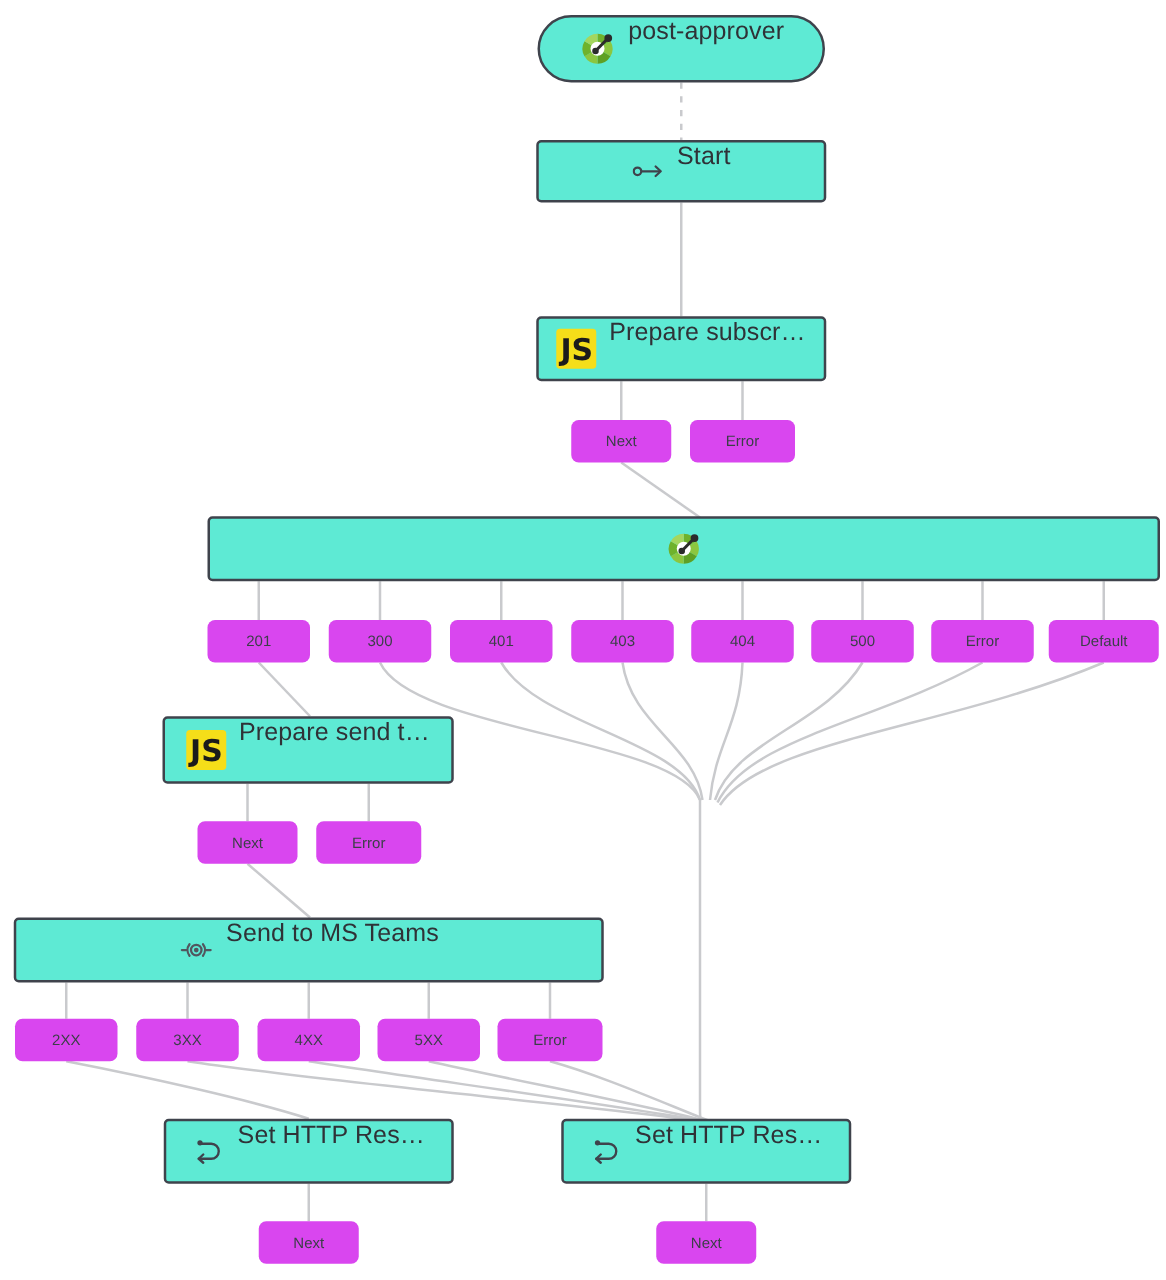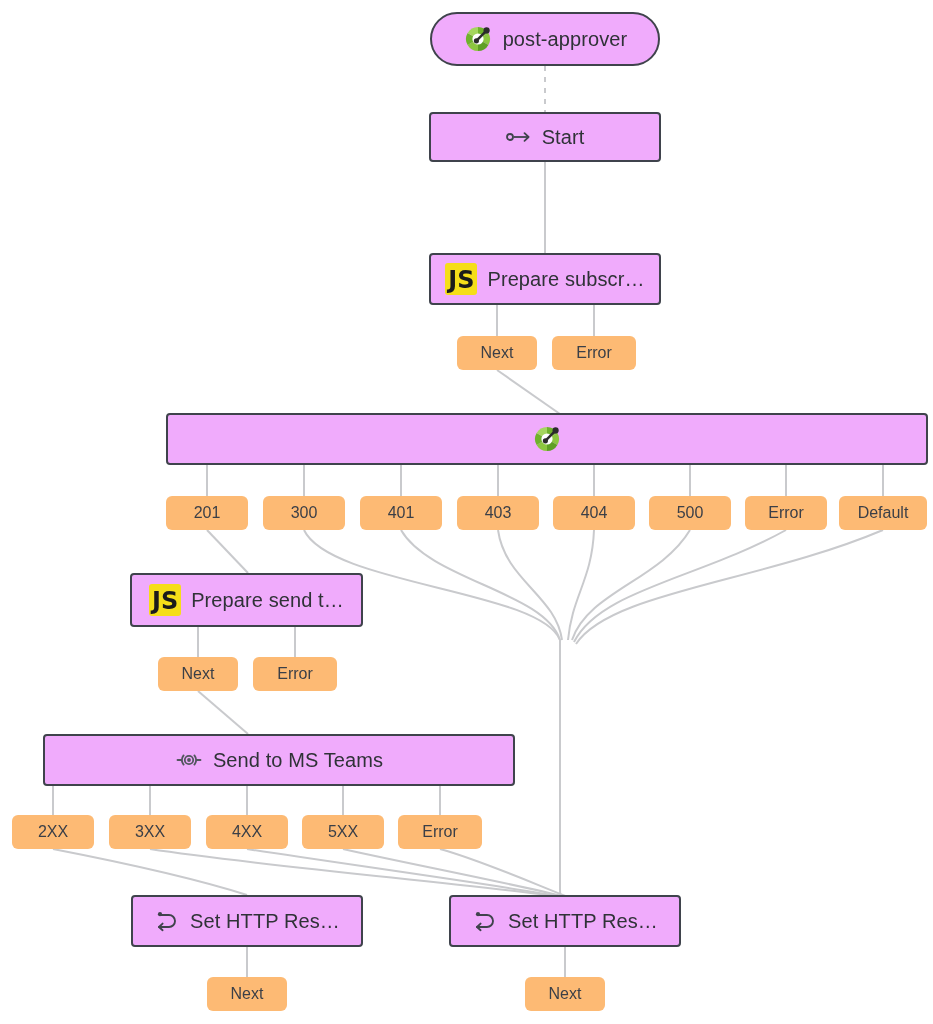--- a/index.html
+++ b/index.html
@@ -22,24 +22,23 @@
     position: absolute;
     left: 0;
     top: 0;
     width: 933px;
     height: 1024px;
     pointer-events: none;
   }
   .node {
     position: absolute;
     box-sizing: border-box;
-    background: #f0abfc;
+    background: #5eead4;
     border: 2px solid #3f434c;
     display: flex;
-    align-items: center;
     justify-content: center;
     gap: 10px;
     z-index: 3;
     cursor: pointer;
   }
   .node.trigger {
     border-radius: 999px;
   }
   .node.step {
     border-radius: 4px;
@@ -53,26 +52,26 @@
   .node-icon {
     display: flex;
     align-items: center;
     justify-content: center;
     flex: 0 0 auto;
   }
   .chip {
     position: absolute;
     box-sizing: border-box;
     height: 34px;
-    background: #fdba74;
+    background: #d946ef;
     border-radius: 6px;
     display: flex;
     align-items: center;
     justify-content: center;
-    font-size: 16px;
+    font-size: 12px;
     color: #3b3f47;
     z-index: 3;
     cursor: pointer;
     padding: 0 6px;
   }
   .js-badge {
     width: 32px;
     height: 32px;
     background: #f5de19;
     border-radius: 3px;
@@ -219,21 +218,21 @@
   <div class="node step" style="left:130px; top:573px; width:233px; height:54px;">
     <span class="node-icon">
       <span class="js-badge">JS</span>
     </span>
     <span class="node-label">Prepare send t…</span>
   </div>
 
   <div class="chip" style="left:158px; top:657px; width:80px;">Next</div>
   <div class="chip" style="left:253px; top:657px; width:84px;">Error</div>
 
-  <div class="node step" style="left:11px; top:734px; width:472px; height:52px;margin-left:32px;">
+  <div class="node step" style="left:11px; top:734px; width:472px; height:52px;">
     <span class="node-icon">
       <svg width="28" height="22" viewBox="0 0 28 22" xmlns="http://www.w3.org/2000/svg">
         <circle cx="14" cy="11" r="4.2" fill="none" stroke="#52565e" stroke-width="1.8"></circle>
         <circle cx="14" cy="11" r="1.9" fill="#52565e"></circle>
         <path d="M8.6 6.4 A7.6 7.6 0 0 0 8.6 15.6" fill="none" stroke="#52565e" stroke-width="1.8" stroke-linecap="round"></path>
         <path d="M19.4 6.4 A7.6 7.6 0 0 1 19.4 15.6" fill="none" stroke="#52565e" stroke-width="1.8" stroke-linecap="round"></path>
         <line x1="2.5" y1="11" x2="6.2" y2="11" stroke="#52565e" stroke-width="1.8" stroke-linecap="round"></line>
         <line x1="21.8" y1="11" x2="25.5" y2="11" stroke="#52565e" stroke-width="1.8" stroke-linecap="round"></line>
       </svg>
     </span>

